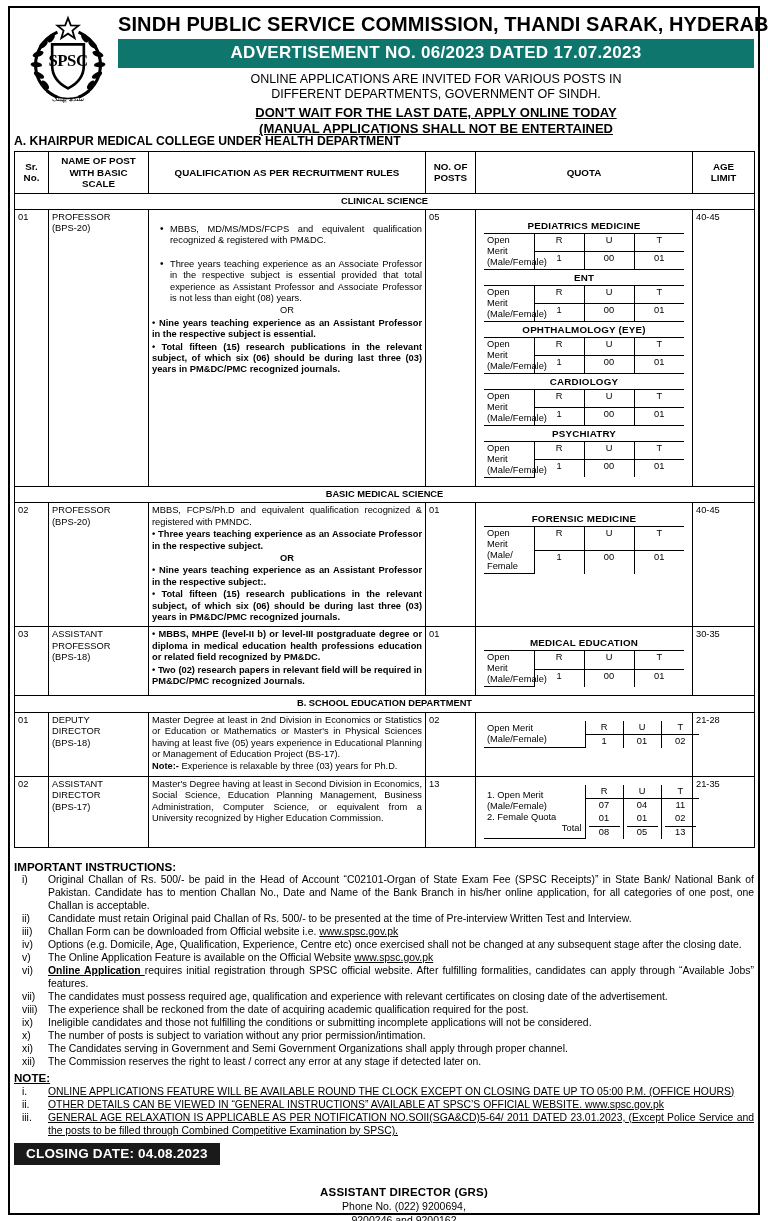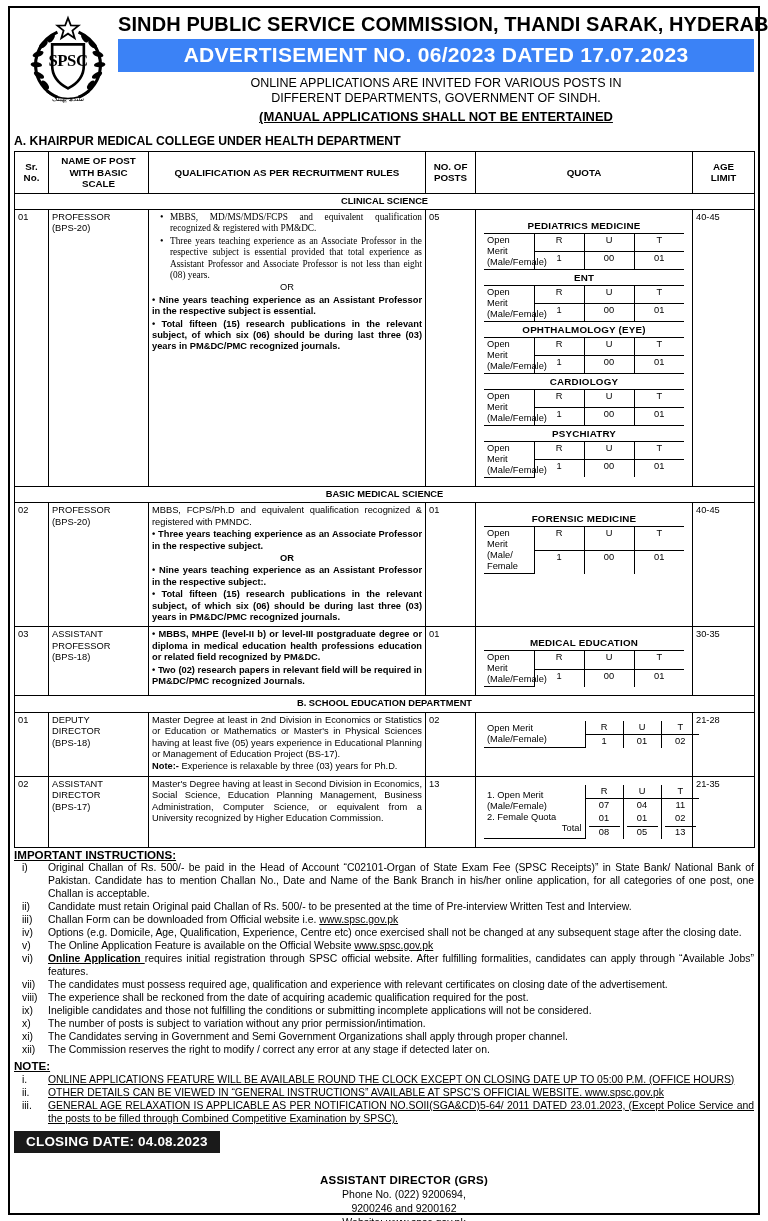--- a/index.html
+++ b/index.html
@@ -35,23 +35,23 @@
   .org-title {
     text-align: center;
     font-size: 20px;
     font-weight: bold;
     letter-spacing: .1px;
     padding-top: 3px;
     padding-bottom: 2px;
     white-space: nowrap;
   }
   .adv-bar {
-    background: #3b82f6; color: #fff;
+    background: #0f766e; color: #fff;
     text-align: center;
-    font-size: 21px; font-weight: bold;
+    font-size: 17px; font-weight: bold;
     padding: 4px 0 5px;
     letter-spacing: .3px;
     margin-top: 1px;
   }
   .sub1 {
     text-align: center; font-size: 12.5px; font-weight: normal;
     line-height: 15px; margin-top: 4px;
   }
   .sub2 {
     text-align: center; font-size: 13px; font-weight: bold;
@@ -94,21 +94,21 @@
   }
   .c-sr    { width: 34px; text-align: left; }
   .c-post  { width: 100px; }
   .c-qual  { width: 277px; }
   .c-posts { width: 50px; text-align: left; }
   .c-quota { width: 217px; padding: 8px !important; }
   .c-age   { width: 62px; text-align: left; vertical-align: top !important; }
 
   .qual { text-align: justify; }
   .qual ul { margin: 0; padding-left: 10px; list-style: none; }
-  .qual li { position: relative; padding-left: 8px; margin: 0 0 1px 0; text-align: justify; font-family: Liberation Serif, serif; }
+  .qual li { position: relative; padding-left: 8px; margin: 12px 0 1px 0; text-align: justify; }
   .qual li:before {
     content: "\2022"; position: absolute; left: -2px; top: -1px; font-size: 10px;
   }
   .qual .or { text-align: center; font-weight: normal; margin: 1px 0; }
   .qual p { margin: 0 0 1px 0; text-align: justify; }
   .qual p.b:before { content: "\2022  "; }
 
   
   table.q {
     width: 100%; border-collapse: collapse; table-layout: fixed;
@@ -123,22 +123,22 @@
   table.q td.title {
     text-align: center; font-weight: bold; font-size: 9.8px;
     padding: 2px 0 2px; letter-spacing: .2px;
   }
   table.q td.lbl  { width: 101px; }
   table.q td.num  { width: 38px; text-align: center; }
   table.q td.hdr  { text-align: center; }
 
   
   .instr-title {
-    font-size: 11.6px; font-weight: bold; text-decoration: underline;
-    margin: 0 0 1px 0;
+    font-size: 11.6px; font-weight: bold; 
+    margin: 12px 0 1px 0;
   }
   ol.instr { margin: 0; padding: 0; list-style: none; }
   ol.instr li {
     position: relative;
     padding-left: 34px;
     font-size: 10.4px;
     line-height: 12.6px;
     text-align: justify;
     margin-bottom: .5px;
   }
@@ -240,20 +240,21 @@
       </div>
 
       <div class="hdr-texts">
         <div class="org-title">SINDH PUBLIC SERVICE COMMISSION, THANDI SARAK, HYDERABAD</div>
         <div class="adv-bar">ADVERTISEMENT NO. 06/2023   DATED 17.07.2023</div>
         <div class="sub1">
           <div>ONLINE APPLICATIONS ARE INVITED FOR VARIOUS POSTS IN</div>
           <div>DIFFERENT DEPARTMENTS, GOVERNMENT OF SINDH.</div>
         </div>
         <div class="sub2">
+          <div><span>DON'T WAIT FOR THE LAST DATE, APPLY ONLINE TODAY</span></div>
           <div><span>(MANUAL APPLICATIONS SHALL NOT BE ENTERTAINED</span></div>
         </div>
       </div>
     </div>
 
     <div class="section-a">A. KHAIRPUR MEDICAL COLLEGE UNDER HEALTH DEPARTMENT</div>
 
     
     <table class="main">
       <thead>
@@ -567,21 +568,21 @@
       <li><span class="rn">ii)</span><span>Candidate must retain Original paid Challan of Rs. 500/- to be presented at the time of Pre-interview Written Test and Interview.</span></li>
       <li><span class="rn">iii)</span>Challan Form can be downloaded from Official website i.e. <a href="#" class="u" style="color:#000;text-decoration:underline">www.spsc.gov.pk</a></li>
       <li><span class="rn">iv)</span><span>Options (e.g. Domicile, Age, Qualification, Experience, Centre etc) once exercised shall not be changed at any subsequent stage after the closing date.</span></li>
       <li><span class="rn">v)</span>The Online Application Feature is available on the Official Website <a href="#" class="u" style="color:#000;text-decoration:underline">www.spsc.gov.pk</a></li>
       <li><span class="rn">vi)</span><span class="bu">Online  Application </span><span>requires initial registration through SPSC official website. After fulfilling formalities, candidates can apply through “Available Jobs” features.</span></li>
       <li><span class="rn">vii)</span><span>The candidates must possess required age, qualification and experience with relevant certificates on closing date of the advertisement.</span></li>
       <li><span class="rn">viii)</span><span>The experience shall be reckoned from the date of acquiring academic qualification required for the post.</span></li>
       <li><span class="rn">ix)</span><span>Ineligible candidates and those not fulfilling the conditions or submitting incomplete applications will not be considered.</span></li>
       <li><span class="rn">x)</span><span>The number of posts is subject to variation without any prior permission/intimation.</span></li>
       <li><span class="rn">xi)</span><span>The Candidates serving in Government and Semi Government Organizations shall apply through proper channel.</span></li>
-      <li><span class="rn">xii)</span><span>The Commission reserves the right to modify / correct any error at any stage if detected later on.</span></li>
+      <li><span class="rn">xii)</span><span>The Commission reserves the right to least / correct any error at any stage if detected later on.</span></li>
     </ol>
 
     
     <div class="note-title">NOTE:</div>
     <ol class="notes">
       <li><span class="rn">i.</span><span class="txt">ONLINE APPLICATIONS  FEATURE WILL BE AVAILABLE  ROUND THE  CLOCK EXCEPT ON CLOSING DATE UP TO 05:00 P.M. (OFFICE HOURS)</span></li>
       <li><span class="rn">ii.</span><span class="txt">OTHER DETAILS CAN BE VIEWED IN “GENERAL INSTRUCTIONS” AVAILABLE AT SPSC’S OFFICIAL WEBSITE. www.spsc.gov.pk</span></li>
       <li><span class="rn">iii.</span><span class="txt">GENERAL  AGE  RELAXATION  IS  APPLICABLE  AS  PER  NOTIFICATION  NO.SOII(SGA&amp;CD)5-64/  2011  DATED  23.01.2023, (Except Police Service and the posts to be filled through Combined Competitive Examination by SPSC).</span></li>
     </ol>
 

